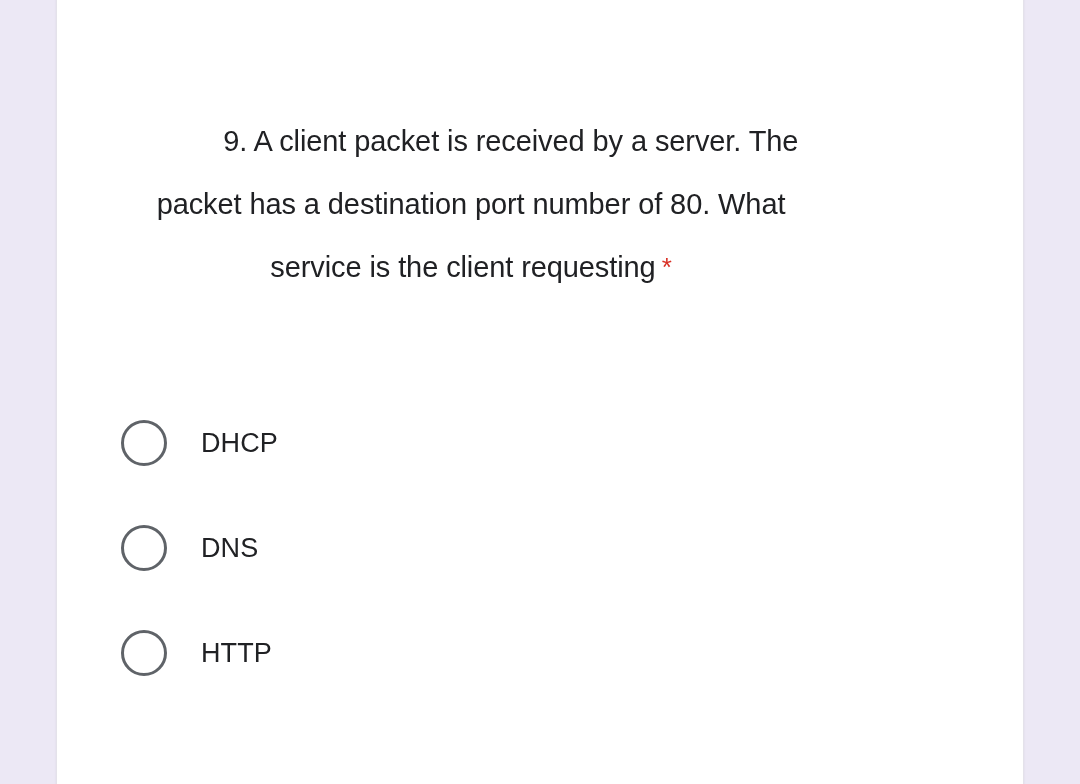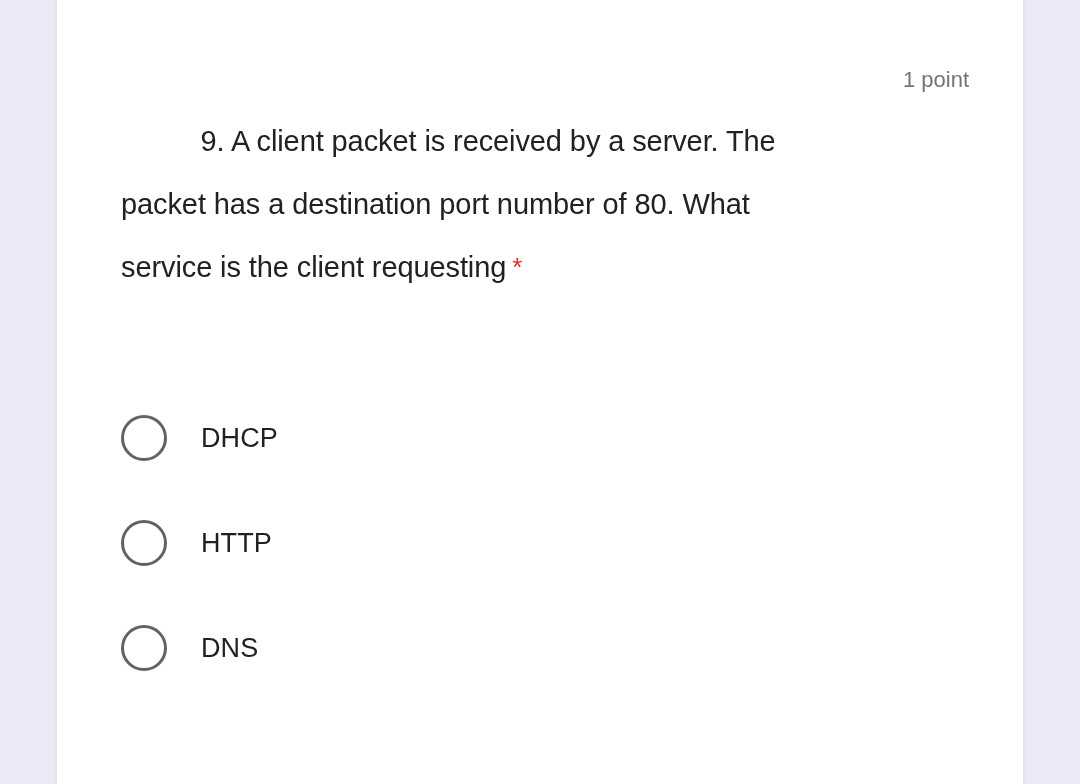--- a/index.html
+++ b/index.html
@@ -52,20 +52,21 @@
   }
 
   .question-title {
     font-size: 29px;
     line-height: 63px;
     color: #202124;
     letter-spacing: -0.1px;
     max-width: 700px;
     font-weight: 400;
     white-space: pre-wrap;
+    text-align: center;
   }
 
   .required-asterisk {
     color: #d93025;
     font-size: 26px;
     line-height: 63px;
     vertical-align: top;
     margin-left: 6px;
     font-weight: 400;
   }
@@ -79,21 +80,21 @@
     padding-right: 14px;
     font-weight: 400;
   }
 
   .options-list {
     margin-top: 48px;
   }
 
   .option-row {
     display: flex;
-    align-items: center;
+    align-items: flex-end;
     height: 56px;
     margin-bottom: 49px;
   }
 
   .radio-circle {
     width: 46px;
     height: 46px;
     min-width: 46px;
     border: 3px solid #5f6368;
     border-radius: 50%;
@@ -115,39 +116,38 @@
 
 <div class="page-root">
 
   <div class="question-card">
     <div class="card-inner">
 
       <div class="question-header">
         <div class="question-title">
           <span>9. A client packet is received by a server. The packet has a destination port number of 80. What service is the client requesting</span><span class="required-asterisk">*</span>
         </div>
-        <div class="points-label">1 point</div>
       </div>
 
       <div class="options-list">
 
         <div class="option-row">
           <span class="radio-circle"></span>
           <span class="option-label">DHCP</span>
         </div>
 
 
         <div class="option-row">
           <span class="radio-circle"></span>
-          <span class="option-label">HTTP</span>
+          <span class="option-label">DNS</span>
         </div>
 
         <div class="option-row">
           <span class="radio-circle"></span>
-          <span class="option-label">DNS</span>
+          <span class="option-label">HTTP</span>
         </div>
 
       </div>
 
     </div>
   </div>
 
 </div>
 
 </body></html>

